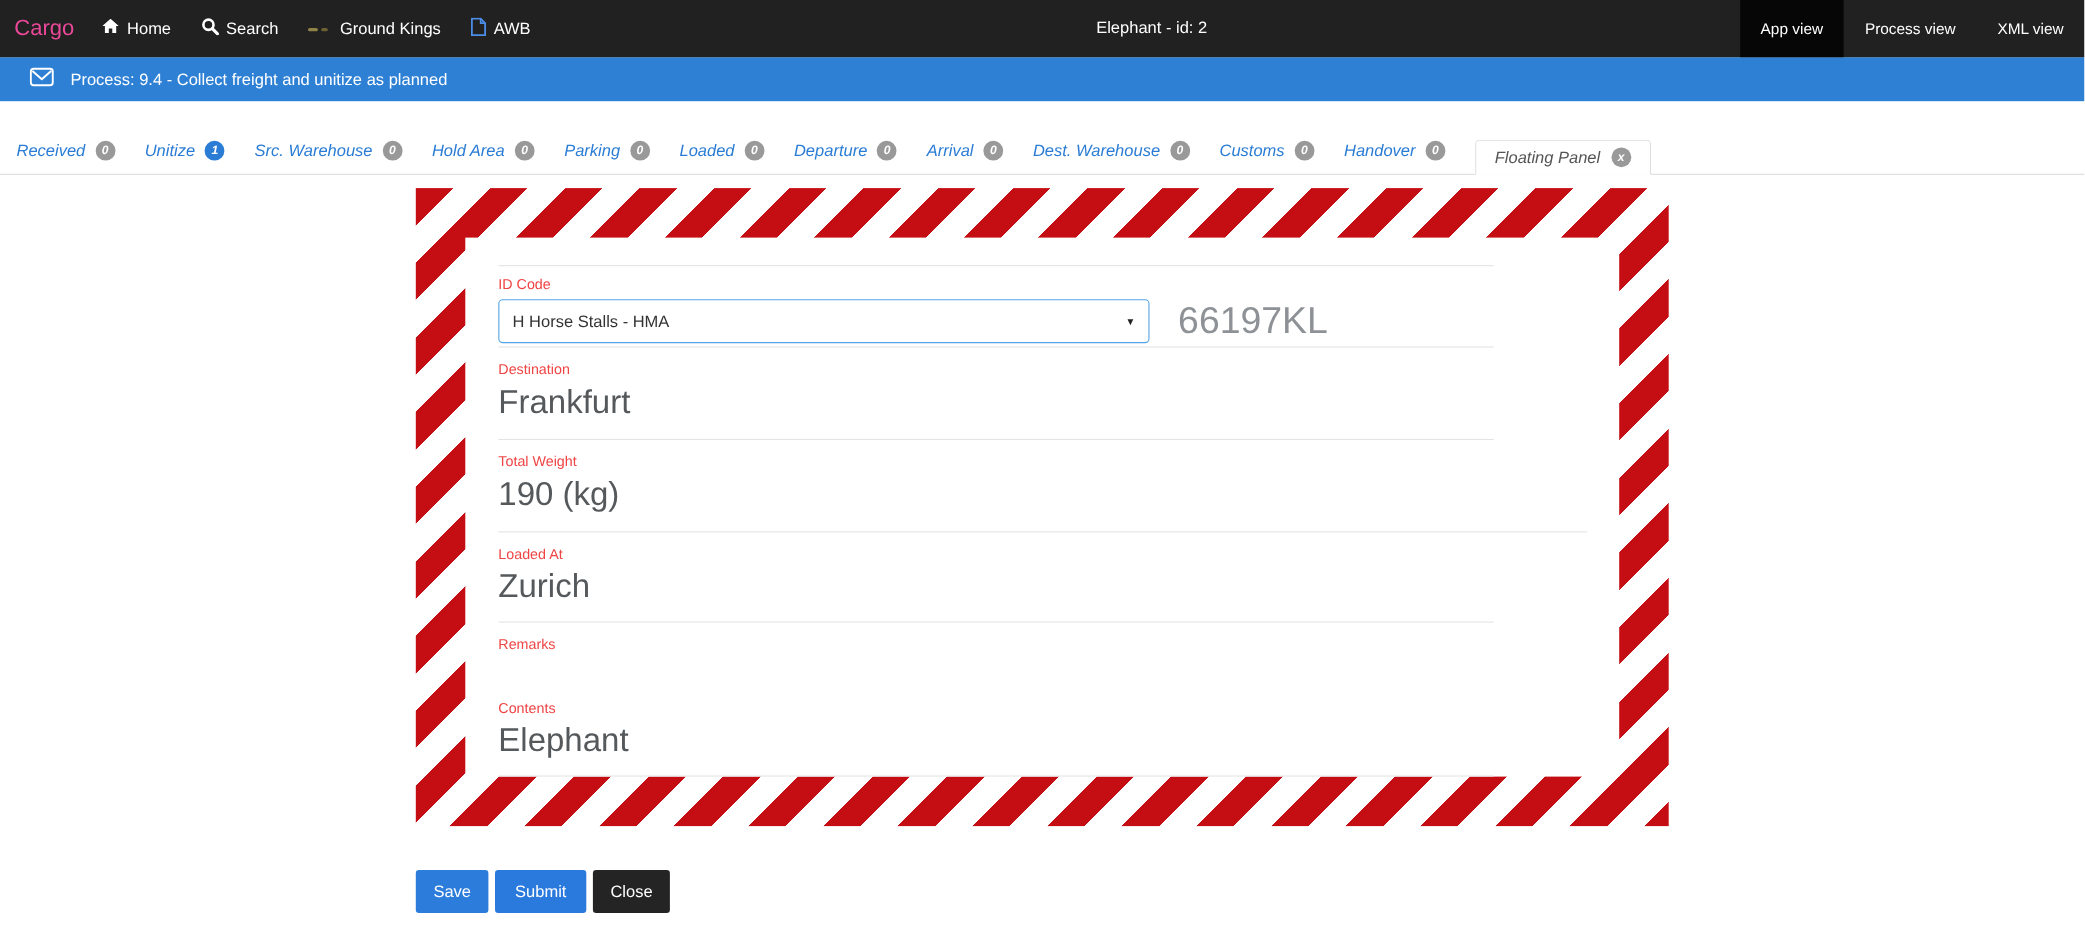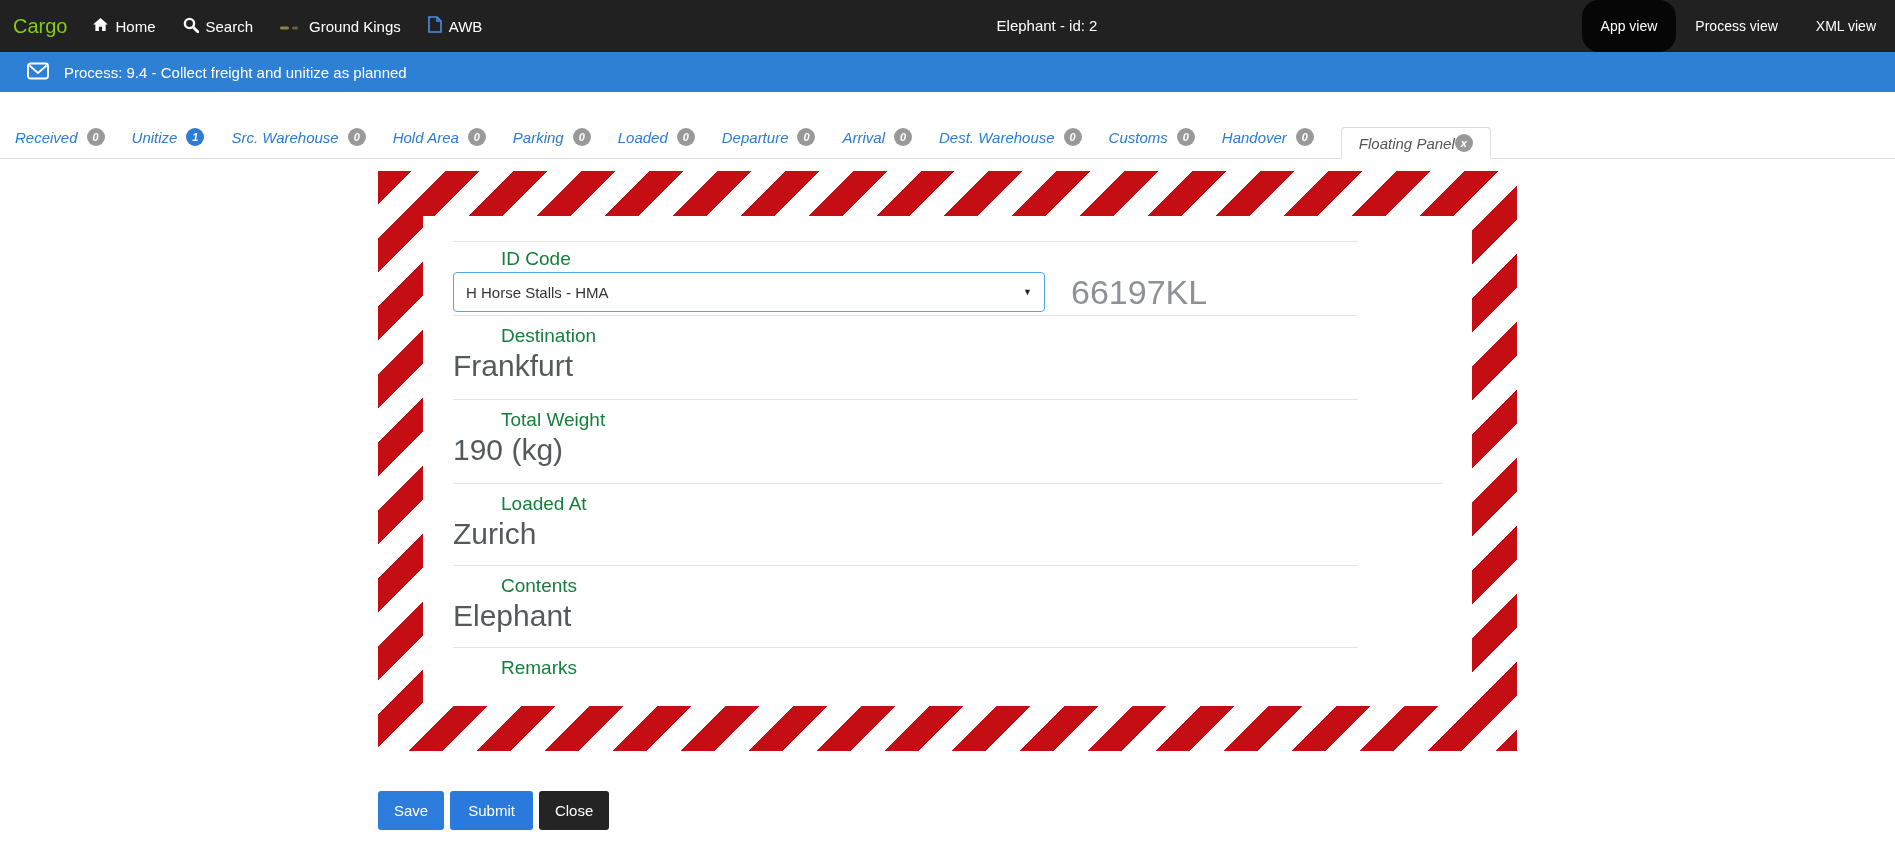--- a/index.html
+++ b/index.html
@@ -2,60 +2,60 @@
 <html><head>
 <meta charset="utf-8">
 <style>
   * { margin:0; padding:0; box-sizing:border-box; }
   html,body { width:1895px; height:847px; background:#fff; overflow:hidden;
               font-family:"Liberation Sans", sans-serif; }
 
   
   .navbar { position:relative; display:flex; height:52px; background:#212121; }
   .nav-left { display:flex; align-items:center; padding-left:13px; }
-  .brand { color:#84cc16; font-size:20px; margin-right:26px; cursor:pointer;text-align:center; }
+  .brand { color:#ec4899; font-size:20px; margin-right:26px; cursor:pointer;text-align:center; }
   .nav-item { display:flex; align-items:center; gap:7px; color:#fff; font-size:15px;
               margin-right:27px; cursor:pointer; text-decoration:none; }
   .nav-title { position:absolute; left:1047px; transform:translateX(-50%);
                line-height:52px; color:#fff; font-size:15px; white-space:nowrap; }
   .nav-right { margin-left:auto; display:flex; }
   .view-item { color:#fff; font-size:14px; line-height:52px; padding:0 19px; cursor:pointer; }
-  .view-item.active { background:#060606;border-radius:17px; }
+  .view-item.active { background:#060606; }
 
   
   .process-banner { height:40px; background:#2e80d4; display:flex; align-items:center;
                     color:#fff; font-size:15px; padding-left:27px; gap:15px; }
 
   
   .tabbar { margin-top:24px; padding-left:15px; border-bottom:1px solid #ddd;
             display:flex; align-items:flex-end;font-style:italic; }
   .tab { display:inline-flex; align-items:center; gap:9px; color:#2a7cd4; font-size:15px;
          padding:12px 0; margin-right:27px; cursor:pointer; text-decoration:none; white-space:nowrap; }
   .badge { min-width:18px; height:18px; padding:0 5px; border-radius:10px; background:#999;
            color:#fff; font-size:11px; font-weight:bold; display:inline-flex;
            align-items:center; justify-content:center; }
   .badge.blue { background:#2a7cd4; }
-  .tab-active { display:inline-flex; align-items:center; gap:0; background:#fff;
+  .tab-active { display:inline-flex; align-items:center; gap:10px; background:#fff;
                 border:1px solid #ddd; border-bottom:1px solid #fff; margin-bottom:-1px;
                 border-radius:4px 4px 0 0; padding:6px 17px; color:#555; font-size:15px;
                 cursor:default; white-space:nowrap; }
   .badge-close { cursor:pointer; }
 
   
   .striped-panel { width:1139px; height:580px; margin:12px auto 0; padding:45px;
                    background:repeating-linear-gradient(135deg,#c40e13 0 24px,#fff 24px 48px); }
   .panel-inner { background:#fff; width:100%; height:100%; padding:25px 29px 0 30px; }
 
   .fg { border-bottom:1px solid #e4e4e4; padding-top:11px; width:905px; }
   .fg.first { border-top:1px solid #e4e4e4; height:75px; padding-top:8px; }
   .fg.h84 { height:84px; }
   .fg.h82 { height:82px; }
   .fg.full { width:990px; }
   .fg.last { border-bottom:none; height:58px; }
-  .lbl { font-size:19px; color:#15803d; line-height:17px;margin-left:48px; }
+  .lbl { font-size:13px; color:#ef4444; line-height:17px; }
   .val { font-size:30px; color:#56595c; line-height:40px; margin-top:2px; white-space:nowrap; }
   .row-flex { display:flex; width:990px; }
   .fg-right { width:85px; padding-top:11px; }
   .fg-right .val { font-size:26px; }
 
   .id-row { display:flex; align-items:center; margin-top:5px; }
   .select-wrap { position:relative; width:592px; }
   .select-wrap select { width:100%; height:40px; appearance:none; -webkit-appearance:none;
            border:1px solid #55a5e5; border-radius:4px; background:#fff; font-size:15px;
            color:#333; padding:0 30px 0 12px; font-family:inherit; outline:none; cursor:pointer; }
@@ -189,28 +189,28 @@
         <div class="val">190 (kg)</div>
       </div>
 
       <div class="row-flex">
         <div class="fg h82">
           <div class="lbl">Loaded At</div>
           <div class="val">Zurich</div>
         </div>
       </div>
 
+      <div class="fg last">
+        <div class="lbl">Remarks</div>
+        <div class="val"></div>
+      </div>
+
       <div class="fg h82">
         <div class="lbl">Contents</div>
         <div class="val">Elephant</div>
-      </div>
-
-      <div class="fg last">
-        <div class="lbl">Remarks</div>
-        <div class="val"></div>
       </div>
 
     </div>
   </div>
 
   <div class="btn-row">
     <button class="btn btn-save">Save</button>
     <button class="btn btn-submit">Submit</button>
     <button class="btn btn-close">Close</button>
   </div>

